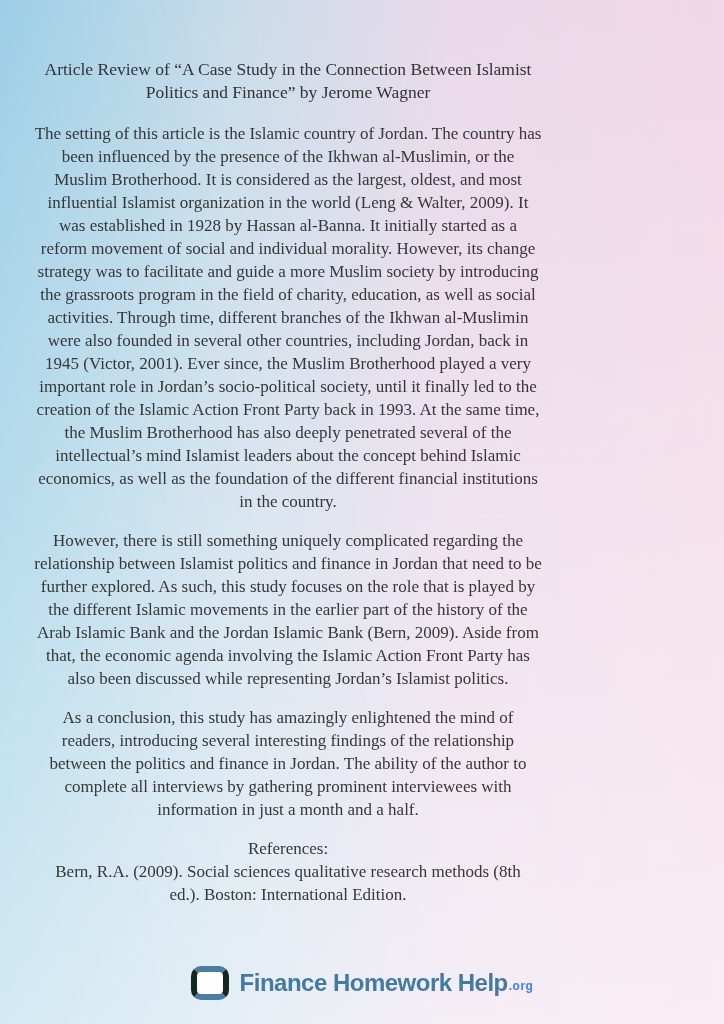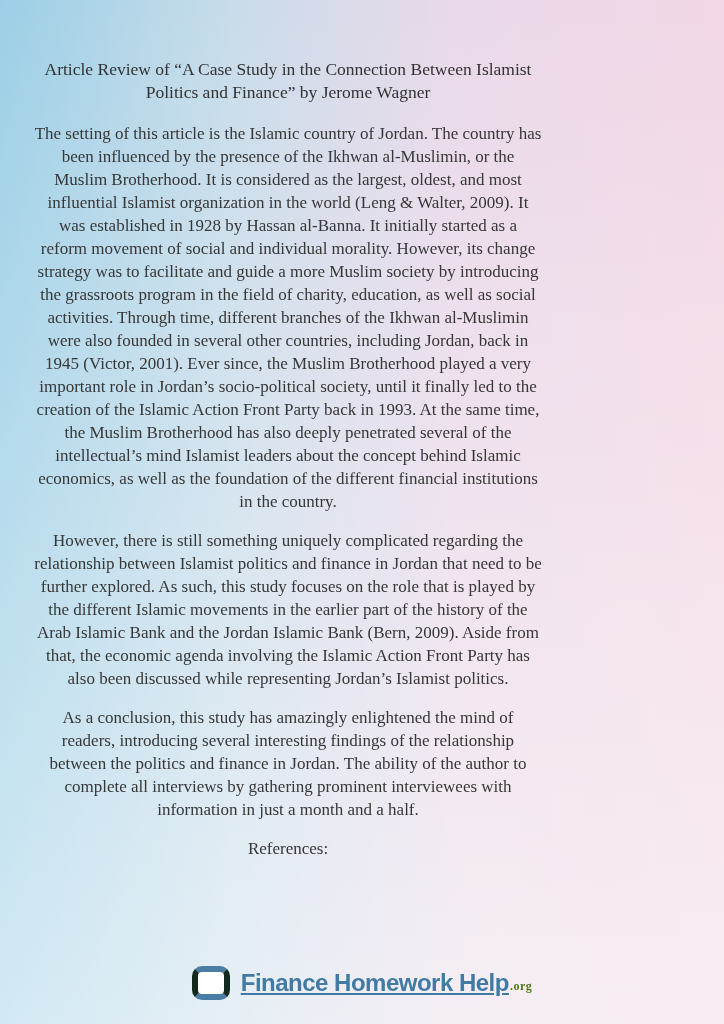--- a/index.html
+++ b/index.html
@@ -60,47 +60,47 @@
     display: flex;
     align-items: flex-end;
   }
   .brand-name {
     font-family: "Liberation Sans", sans-serif;
     font-weight: bold;
     font-size: 24px;
     line-height: 26px;
     letter-spacing: -0.5px;
     color: #417ba4;
-    text-decoration: underline;
   }
   .brand-tld {
-    font-family: Liberation Serif, serif;
+    font-family: Liberation Sans, sans-serif;
     font-weight: bold;
     font-size: 12px;
     line-height: 16px;
     letter-spacing: 0.5px;
-    color: #4d7c0f;
+    color: #3b82f6;
     margin-left: 1px;
     padding-bottom: 2px;
   }
 </style>
 </head>
 <body>
 
 <div class="page">
   <h1 class="title">Article Review of “A Case Study in the Connection Between Islamist Politics and Finance” by Jerome Wagner</h1>
 
   <p class="para">The setting of this article is the Islamic country of Jordan. The country has been influenced by the presence of the Ikhwan al-Muslimin, or the Muslim Brotherhood. It is considered as the largest, oldest, and most influential Islamist organization in the world (Leng &amp; Walter, 2009). It was established in 1928 by Hassan al-Banna. It initially started as a reform movement of social and individual morality. However, its change strategy was to facilitate and guide a more Muslim society by introducing the grassroots program in the field of charity, education, as well as social activities. Through time, different branches of the Ikhwan al-Muslimin were also founded in several other countries, including Jordan, back in 1945 (Victor, 2001). Ever since, the Muslim Brotherhood played a very important role in Jordan’s socio-political society, until it finally led to the creation of the Islamic Action Front Party back in 1993. At the same time, the Muslim Brotherhood has also deeply penetrated several of the intellectual’s mind Islamist leaders about the concept behind Islamic economics, as well as the foundation of the different financial institutions in the country.</p>
 
   <p class="para">However, there is still something uniquely complicated regarding the relationship between Islamist politics and finance in Jordan that need to be further explored. As such, this study focuses on the role that is played by the different Islamic movements in the earlier part of the history of the Arab Islamic Bank and the Jordan Islamic Bank (Bern, 2009). Aside from that, the economic agenda involving the Islamic Action Front Party has also been discussed while representing Jordan’s Islamist politics.</p>
 
   <p class="para">As a conclusion, this study has amazingly enlightened the mind of readers, introducing several interesting findings of the relationship between the politics and finance in Jordan. The ability of the author to complete all interviews by gathering prominent interviewees with information in just a month and a half.</p>
 
   <div class="refs">
     <div>References:</div>
+    <div>Bern, R.A. (2009). Social sciences qualitative research methods (8th ed.). Boston: International Edition.</div>
   </div>
 </div>
 
 <div class="footer">
   <span class="brand-icon"></span>
   <span class="brand-text">
     <span class="brand-name">Finance Homework Help</span>
     <span class="brand-tld">.org</span>
   </span>
 </div>

